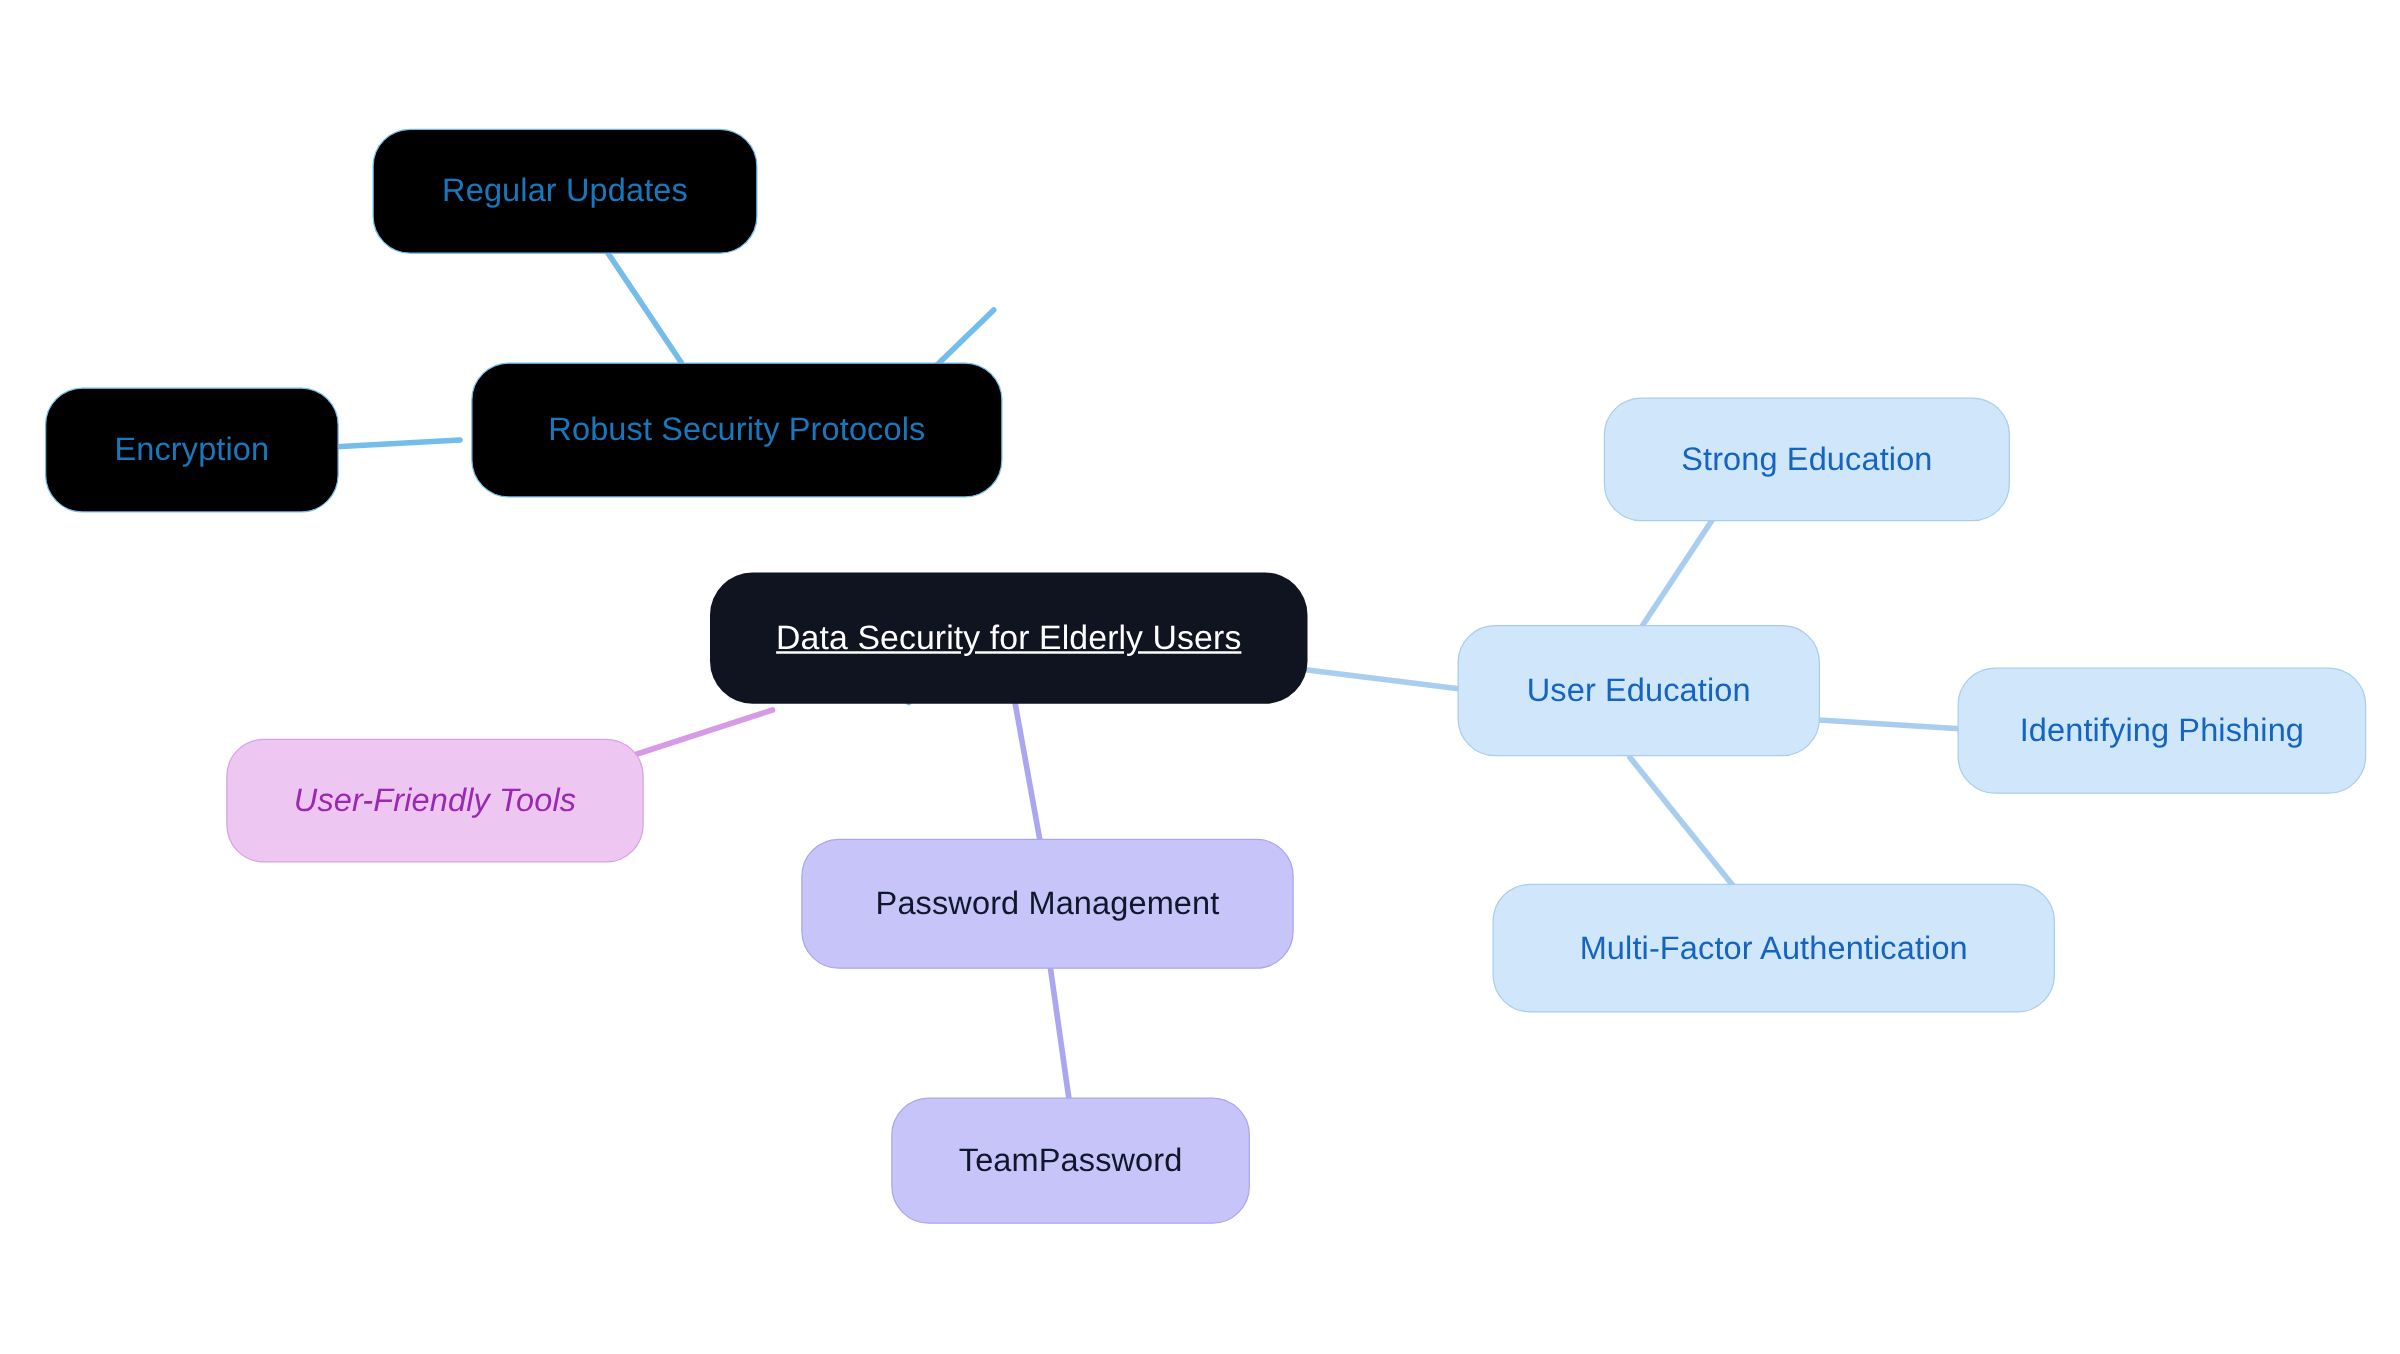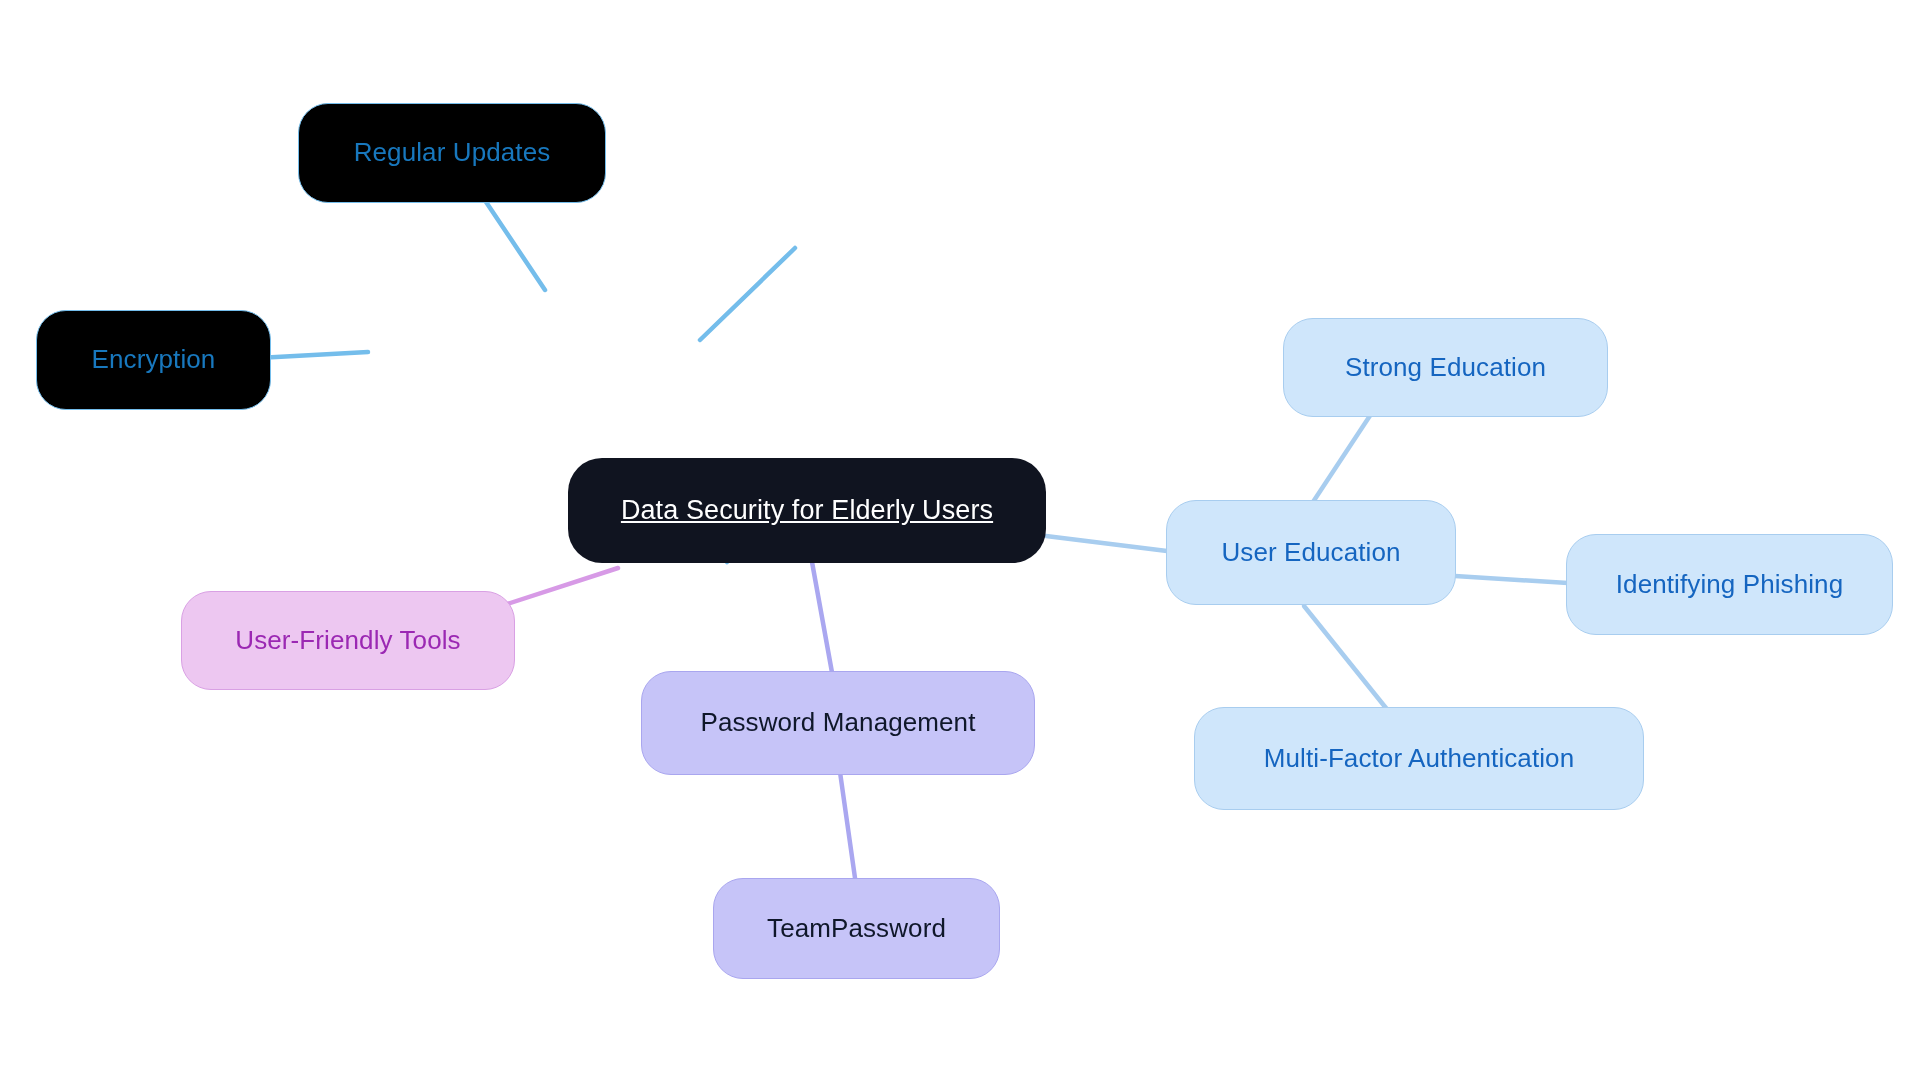--- a/index.html
+++ b/index.html
@@ -94,20 +94,23 @@
     <line x1="812" y1="562" x2="833" y2="678" stroke="#aaa7f0" stroke-width="4.5" stroke-linecap="round"></line>
     <line x1="840" y1="772" x2="855" y2="878" stroke="#aaa7f0" stroke-width="4.5" stroke-linecap="round"></line>
 
     <line x1="618" y1="568" x2="498" y2="607" stroke="#d79ae6" stroke-width="4.5" stroke-linecap="round"></line>
   </svg>
 
   <div class="node root" style="left:568px; top:458px; width:478px; height:105px;">
     <span>Data Security for Elderly Users</span>
   </div>
 
+  <div class="node blue-a" style="left:365px; top:290px; width:425px; height:108px;">
+    <span>Robust Security Protocols</span>
+  </div>
 
   <div class="node blue-a" style="left:286px; top:103px; width:308px; height:100px;">
     <span>Regular Updates</span>
   </div>
 
 
   <div class="node blue-a" style="left:24px; top:310px; width:235px; height:100px;">
     <span>Encryption</span>
   </div>
 
@@ -128,17 +131,17 @@
   </div>
 
   <div class="node periwinkle" style="left:641px; top:671px; width:394px; height:104px;">
     <span>Password Management</span>
   </div>
 
   <div class="node periwinkle" style="left:713px; top:878px; width:287px; height:101px;">
     <span>TeamPassword</span>
   </div>
 
-  <div class="node orchid" style="left:181px; top:591px; width:334px; height:99px;">
+  <div class="node orchid" style="left:181px; top:591px; width:334px; height:99px;font-style:italic;">
     <span>User-Friendly Tools</span>
   </div>
 
 </div>
 
 </body></html>

